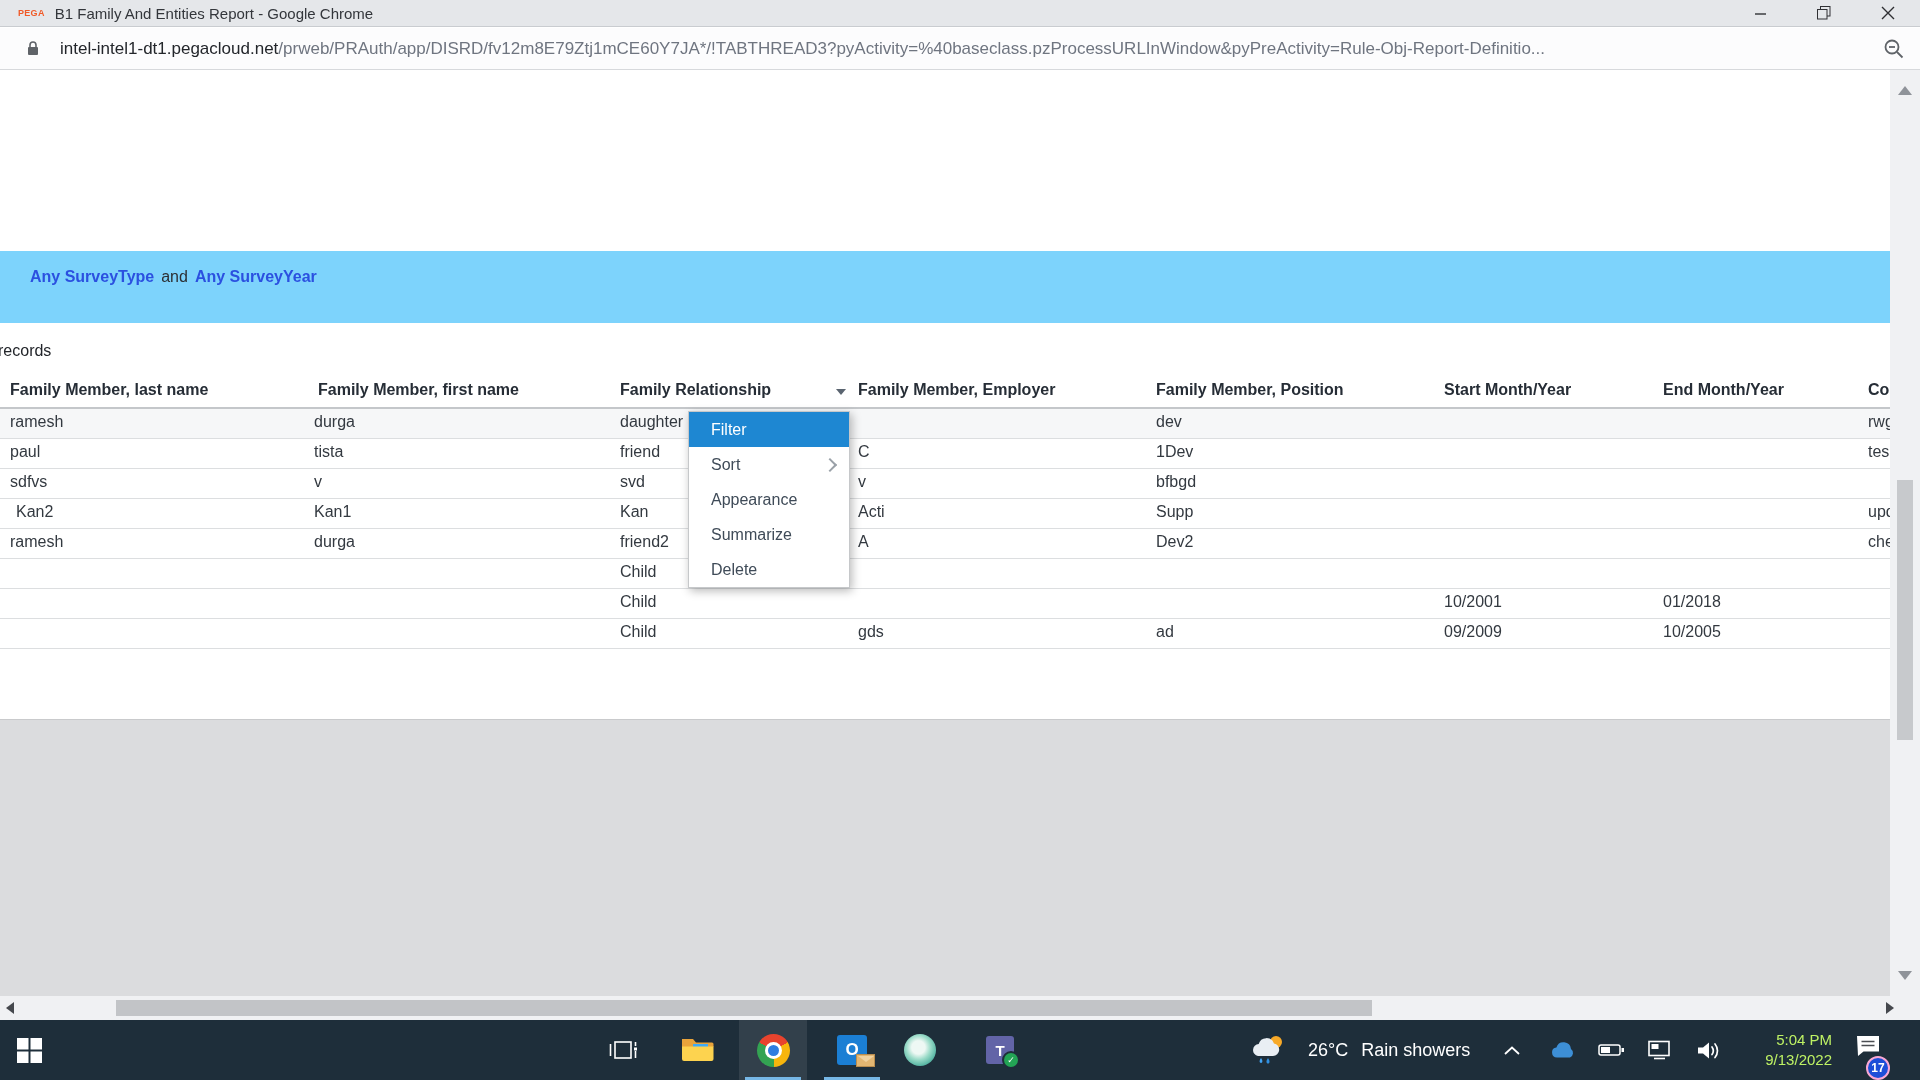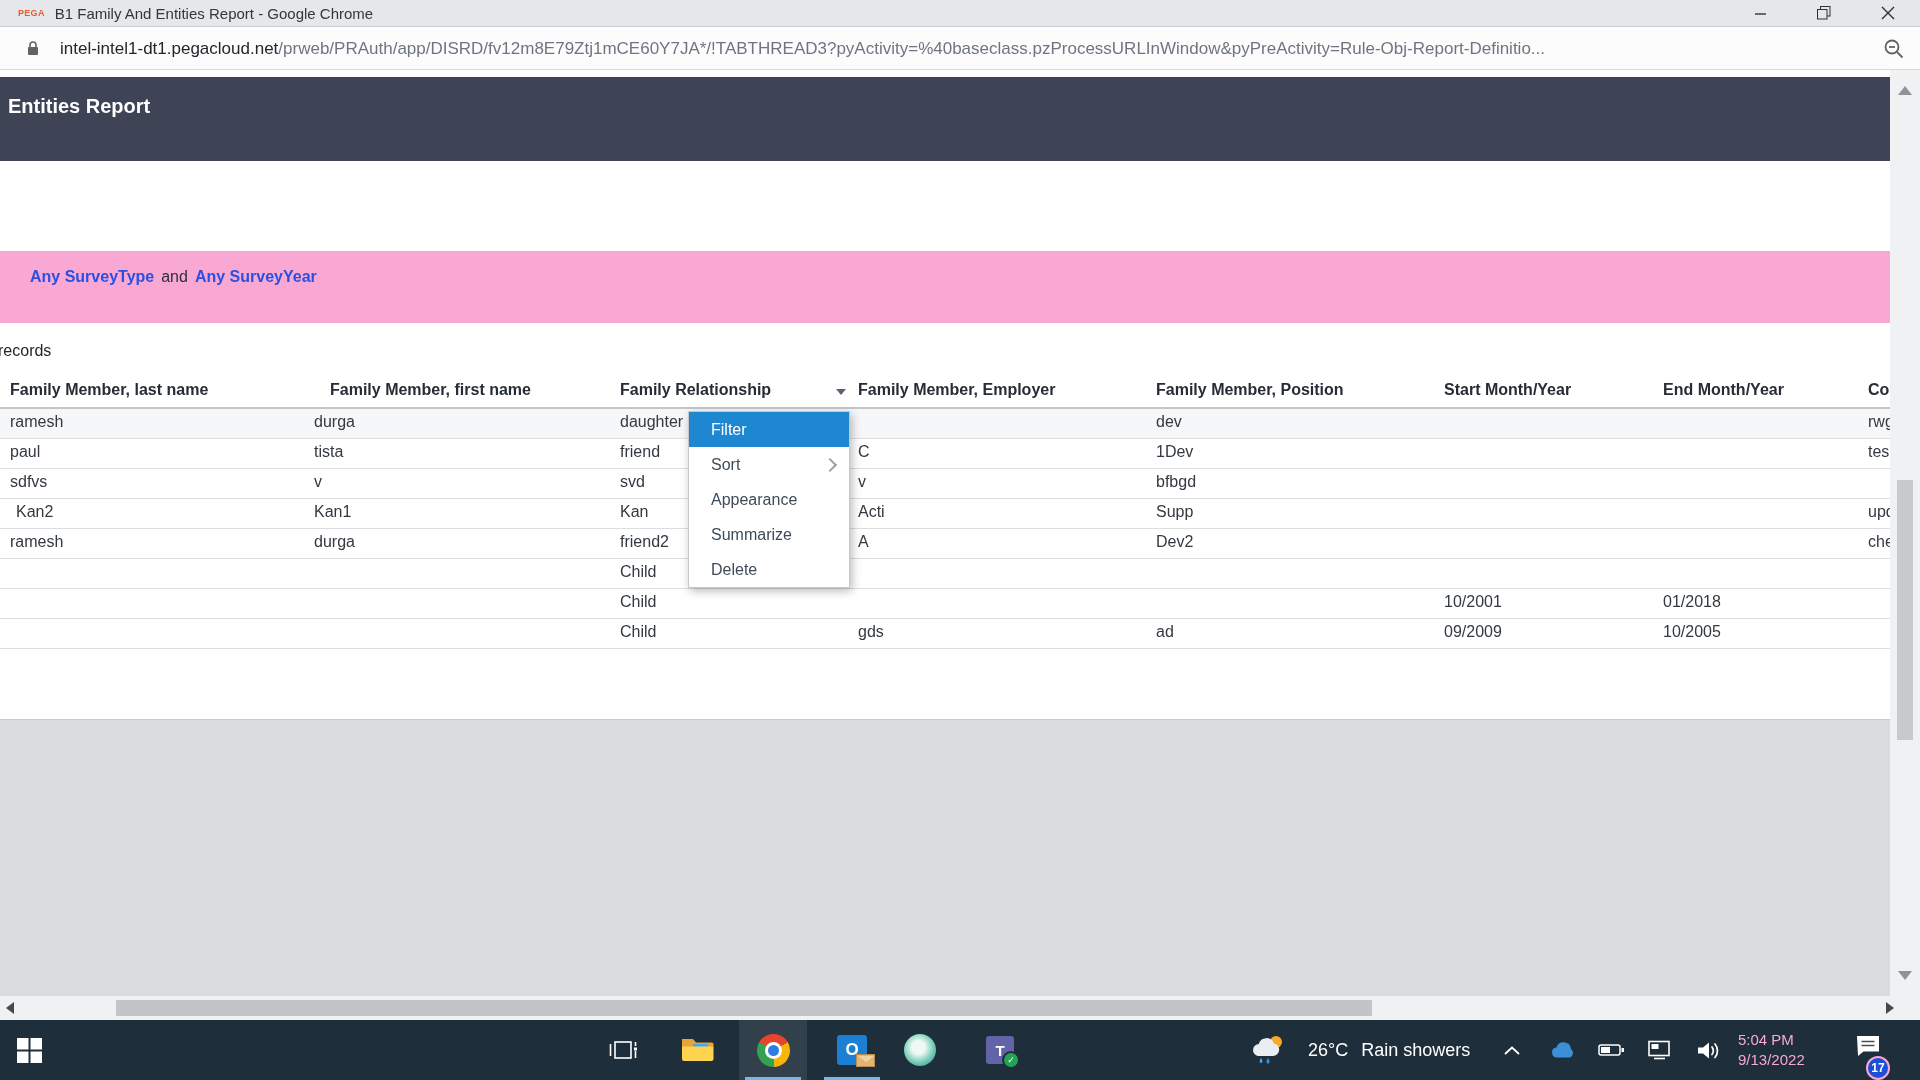--- a/index.html
+++ b/index.html
@@ -17,21 +17,21 @@
   .urlbar{position:absolute;left:0;top:28px;width:1920px;height:42px;background:#fcfcfd;border-bottom:1px solid #d7d9dc;display:flex;align-items:center;box-sizing:border-box}
   .lock-wrap{margin-left:26px;display:flex;align-items:center}
   .url{margin-left:20px;font-size:17px;white-space:nowrap;overflow:hidden;width:1760px}
   .url-domain{color:#23262b}
   .url-path{color:#6f7580}
   .zoomout{position:absolute;right:14px;top:9px}
   
   .content{position:absolute;left:0;top:70px;width:1890px;height:926px;overflow:hidden;background:#fff}
   .report-header{position:absolute;left:0;top:7px;width:1890px;height:84px;background:#3e4356}
   .report-title{position:absolute;left:8px;top:18px;font-size:20px;font-weight:bold;color:#fff;white-space:nowrap}
-  .filter-bar{position:absolute;left:0;top:181px;width:1890px;height:72px;background:#f9a8d4;overflow:hidden}
+  .filter-bar{position:absolute;left:0;top:181px;width:1890px;height:72px;background:#7dd3fc;overflow:hidden}
   .filter-line{position:absolute;left:30px;top:17px;font-size:16px;color:#2c2f33;white-space:nowrap}
   .flink{color:#2b50e0;font-weight:bold;cursor:pointer}
   .fand{margin:0 7px}
   .records{position:absolute;left:-2px;top:272px;font-size:16px;color:#22252a;white-space:nowrap}
   
   .thead{position:absolute;left:0;top:302px;width:1890px;height:35px;border-bottom:2px solid #c4c7ca;box-sizing:content-box}
   .col-hdr{position:absolute;top:9px;font-size:16px;font-weight:bold;color:#262d36;white-space:nowrap;cursor:pointer}
   .hdr-arrow{position:absolute;top:17px;width:0;height:0;border-left:5px solid transparent;border-right:5px solid transparent;border-top:6px solid #5a6470;cursor:pointer}
   .tbody{position:absolute;left:0;top:339px;width:1890px}
   .trow{height:29px;border-bottom:1px solid #dcdee0;position:relative;background:#fff}
@@ -66,21 +66,21 @@
   .chrome-ball::after{content:"";position:absolute;inset:11px;background:#2f7de1;border-radius:50%}
   .outlook-tile{width:30px;height:30px;background:#1b7fd4;border-radius:3px;position:relative;color:#fff;font-weight:bold;font-size:17px;display:flex;align-items:center;justify-content:center}
   .outlook-env{position:absolute;right:-8px;bottom:-2px;width:19px;height:13px;background:#e2b672;border:1px solid #b98d4f;box-sizing:border-box}
   .outlook-env::before{content:"";position:absolute;left:1px;top:1px;border-left:8px solid transparent;border-right:8px solid transparent;border-top:6px solid #f0d2a0}
   .globe-ball{width:32px;height:32px;border-radius:50%;background:radial-gradient(circle at 45% 42%,#eef8f4 0 26%,#9adbc8 48%,#57b5a3 72%,#3f9ec0 100%)}
   .teams-tile{width:28px;height:28px;background:#6264a7;border-radius:3px;position:relative;color:#fff;font-weight:bold;font-size:15px;display:flex;align-items:center;justify-content:center}
   .teams-check{position:absolute;right:-6px;bottom:-5px;width:14px;height:14px;border-radius:50%;background:#23a455;border:2px solid #1e2e3a;color:#fff;font-size:9px;line-height:14px;text-align:center}
   .tray{position:absolute;top:0;height:60px;display:flex;align-items:center}
   .weather-temp{margin-left:20px;font-size:18px;color:#fff;white-space:nowrap}
   .weather-desc{margin-left:13px;font-size:18px;color:#fff;white-space:nowrap}
-  .clock{position:absolute;left:1738px;top:10px;width:94px;color:#f9a8d4;font-size:15px;line-height:20px;cursor:default}
+  .clock{position:absolute;left:1738px;top:10px;width:94px;text-align:right;color:#bef264;font-size:15px;line-height:20px;cursor:default}
   .notif{position:absolute;left:1854px;top:13px;cursor:pointer}
   .notif-badge{position:absolute;left:1866px;top:36px;width:24px;height:24px;border-radius:50%;background:#1d4ed8;border:2px solid #f9a8d4;color:#fff;font-size:12px;font-weight:bold;display:flex;align-items:center;justify-content:center;box-sizing:border-box}
 </style>
 </head>
 <body>
 
 <div class="titlebar">
   <span class="pega-logo">PEGA</span>
   <span class="win-title">B1 Family And Entities Report - Google Chrome</span>
   <div class="win-controls">
@@ -116,36 +116,33 @@
   <span class="zoomout">
     <svg width="24" height="24">
         <circle cx="10" cy="10" r="6.5" fill="none" stroke="#5f6368" stroke-width="1.8"></circle>
         <path d="M15 15l5.5 5.5" stroke="#5f6368" stroke-width="1.8"></path>
         <path d="M7 10h6" stroke="#5f6368" stroke-width="1.8"></path>
       </svg>
   </span>
 </div>
 
 <div class="content">
-  <div class="report-header">
-    <span class="report-title">Entities Report</span>
-  </div>
 
   <div class="filter-bar">
 
     <span class="filter-line">
       <span class="flink">Any SurveyType</span><span class="fand">and</span><span class="flink">Any SurveyYear</span>
     </span>
   </div>
 
   <div class="records">records</div>
 
   <div class="thead" id="thead">
       <span class="col-hdr" style="left: 10px;">Family Member, last name</span>
-      <span class="col-hdr" style="left: 330px;">Family Member, first name</span>
+      <span class="col-hdr" style="left: 318px;">Family Member, first name</span>
       <span class="col-hdr" style="left: 620px;">Family Relationship</span>
       <span class="hdr-arrow" style="left: 836px;"></span>
       <span class="col-hdr" style="left: 858px;">Family Member, Employer</span>
       <span class="col-hdr" style="left: 1156px;">Family Member, Position</span>
       <span class="col-hdr" style="left: 1444px;">Start Month/Year</span>
       <span class="col-hdr" style="left: 1663px;">End Month/Year</span>
       <span class="col-hdr" style="left: 1868px;">Com</span>
     </div>
   <div class="tbody" id="tbody">
       <div class="trow shaded">

